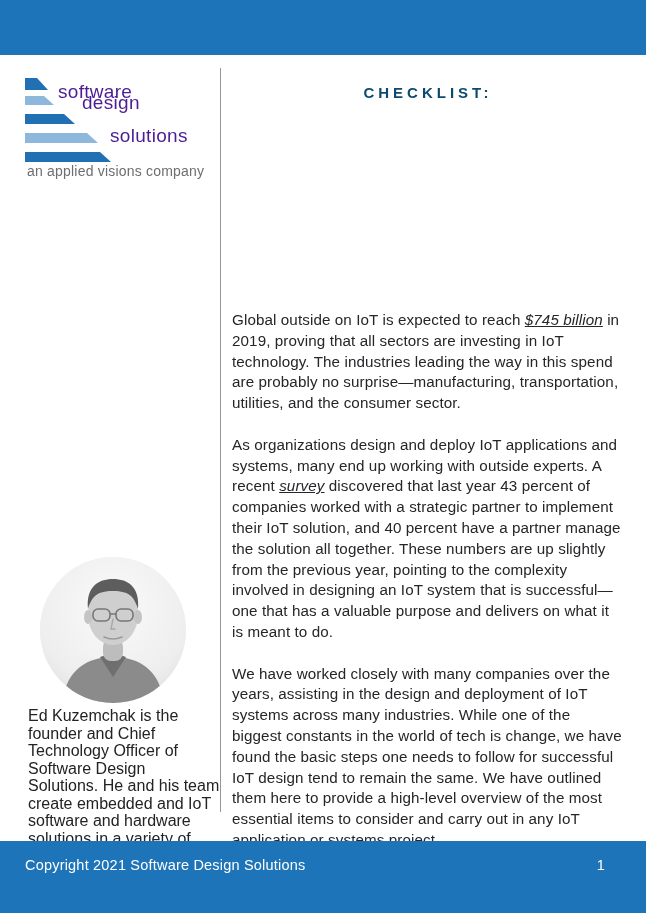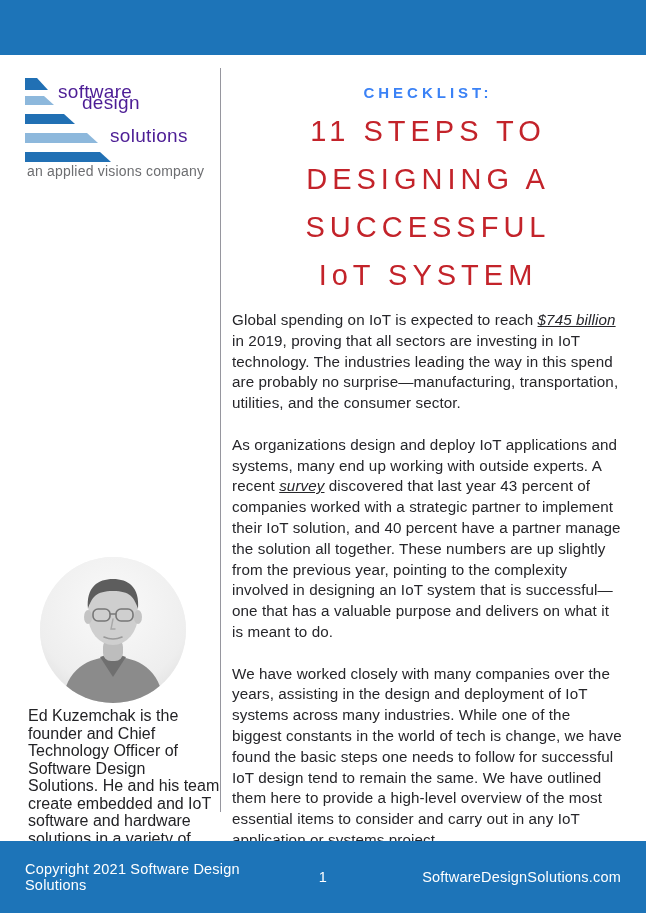--- a/index.html
+++ b/index.html
@@ -21,22 +21,22 @@
     left: 0; top: 0;
     width: 100%; height: 55px;
     background: #1d74b8;
   }
   .bottom-bar {
     position: absolute;
     left: 0; bottom: 0;
     width: 100%; height: 72px;
     background: #1d74b8;
     display: flex;
-    align-items: center;
-    padding: 8px 25px;
+    align-items: flex-start;
+    padding: 16px 25px;
     color: #ffffff;
     font-size: 14.5px;
     letter-spacing: 0.2px;
   }
   .bottom-bar .footer-left  { flex: 1; text-align: left; }
   .bottom-bar .footer-center{ width: 40px; text-align: center; }
   .bottom-bar .footer-right { flex: 1; text-align: right; }
 
   
   .v-divider {
@@ -66,21 +66,21 @@
   .logo .w2 { left: 57px; top: 16px; }
   .logo .w3 { left: 85px; top: 49px; }
   .logo .tagline { position: absolute; left: 2px; top: 87px; font-size: 14px; color: #6d6e71; letter-spacing: 0.2px; white-space: nowrap; }
 
   
   .checklist-label {
     position: absolute;
     left: 232px; top: 84px;
     width: 392px;
     text-align: center;
-    color: #3b82f6;
+    color: #0c4a6e;
     font-size: 15px;
     font-weight: 600;
     letter-spacing: 4px;
   }
   .doc-title {
     position: absolute;
     left: 232px; top: 107px;
     width: 392px;
     text-align: center;
     color: #c3232a;
@@ -142,29 +142,23 @@
     <div class="bar dark  b5"></div>
     <div class="word w1">software</div>
     <div class="word w2">design</div>
     <div class="word w3">solutions</div>
     <div class="tagline">an applied visions company</div>
   </div>
 
   <div class="v-divider"></div>
 
   <div class="checklist-label">CHECKLIST:</div>
-  <div class="doc-title">
-    <div>11 STEPS TO</div>
-    <div>DESIGNING A</div>
-    <div>SUCCESSFUL</div>
-    <div>IoT SYSTEM</div>
-  </div>
 
   <div class="body-copy">
-    <p><span>Global spending on IoT is expected to reach </span><a>$745 billion</a><span> in 2019, proving that all sectors are investing in IoT technology. The industries leading the way in this spend are probably no surprise—manufacturing, transportation, utilities, and the consumer sector.</span></p>
+    <p><span>Global outside on IoT is expected to reach </span><a>$745 billion</a><span> in 2019, proving that all sectors are investing in IoT technology. The industries leading the way in this spend are probably no surprise—manufacturing, transportation, utilities, and the consumer sector.</span></p>
     <p><span>As organizations design and deploy IoT applications and systems, many end up working with outside experts. A recent </span><a>survey</a><span> discovered that last year 43 percent of companies worked with a strategic partner to implement their IoT solution, and 40 percent have a partner manage the solution all together. These numbers are up slightly from the previous year, pointing to the complexity involved in designing an IoT system that is successful—one that has a valuable purpose and delivers on what it is meant to do.</span></p>
     <p>We have worked closely with many companies over the years, assisting in the design and deployment of IoT systems across many industries. While one of the biggest constants in the world of tech is change, we have found the basic steps one needs to follow for successful IoT design tend to remain the same. We have outlined them here to provide a high-level overview of the most essential items to consider and carry out in any IoT application or systems project.</p>
   </div>
 
   <div class="portrait">
     <svg viewBox="0 0 146 146" xmlns="http://www.w3.org/2000/svg">
       <defs>
         <radialGradient id="bgias" cx="50%" cy="35%" r="75%">
           <stop offset="0%" stop-color="#fafafa"></stop>
           <stop offset="70%" stop-color="#eeeeee"></stop>
@@ -192,16 +186,15 @@
       <path d="M73 62 L71 72 L75 72" fill="none" stroke="#a8a8a8" stroke-width="1.4" stroke-linecap="round"></path>
       <path d="M64 80 Q73 84 82 80" fill="none" stroke="#9a9a9a" stroke-width="1.6" stroke-linecap="round"></path>
     </svg>
   </div>
 
   <div class="bio-caption">Ed Kuzemchak is the founder and Chief Technology Officer of Software Design Solutions. He and his team create embedded and IoT software and hardware solutions in a variety of industries.</div>
 
   <div class="bottom-bar">
     <span class="footer-left">Copyright 2021 Software Design Solutions</span>
     <span class="footer-center">1</span>
-    <span class="footer-right">SoftwareDesignSolutions.com</span>
   </div>
 
 </div>
 
 </body></html>

